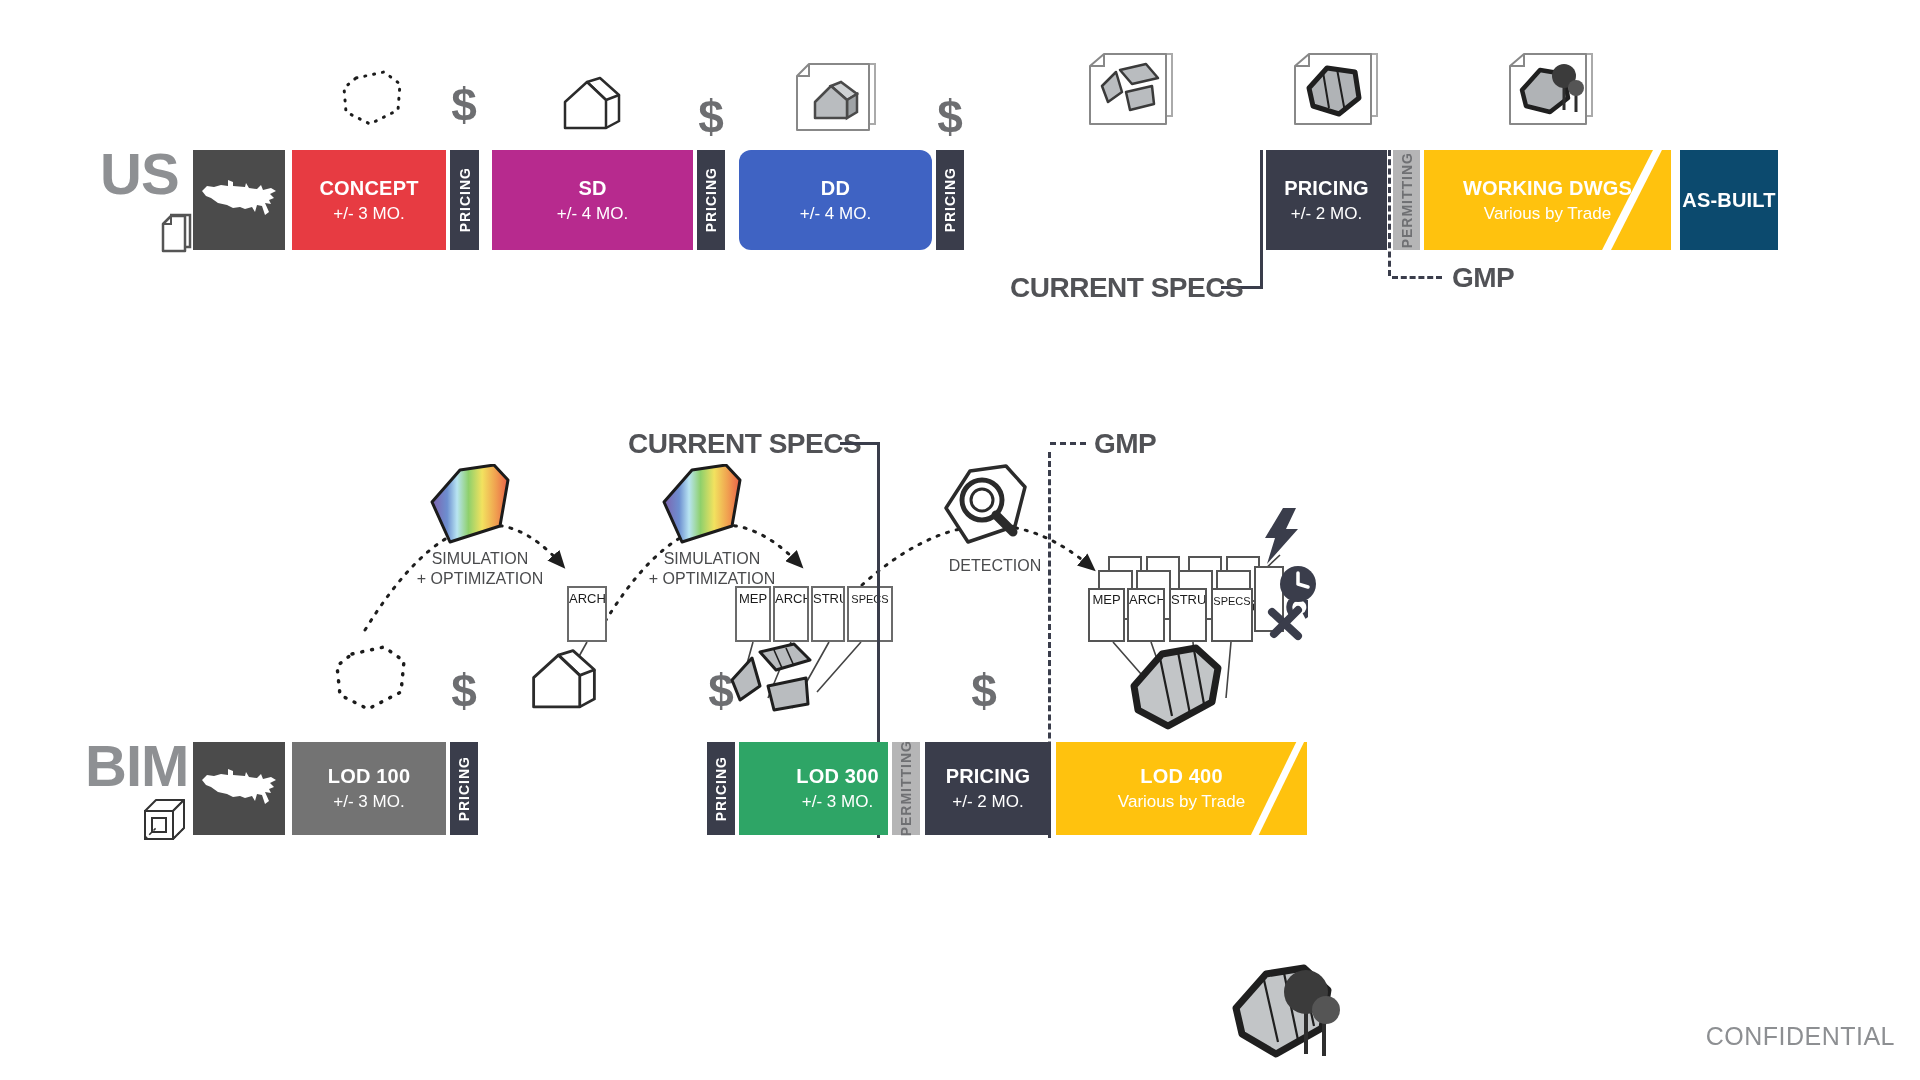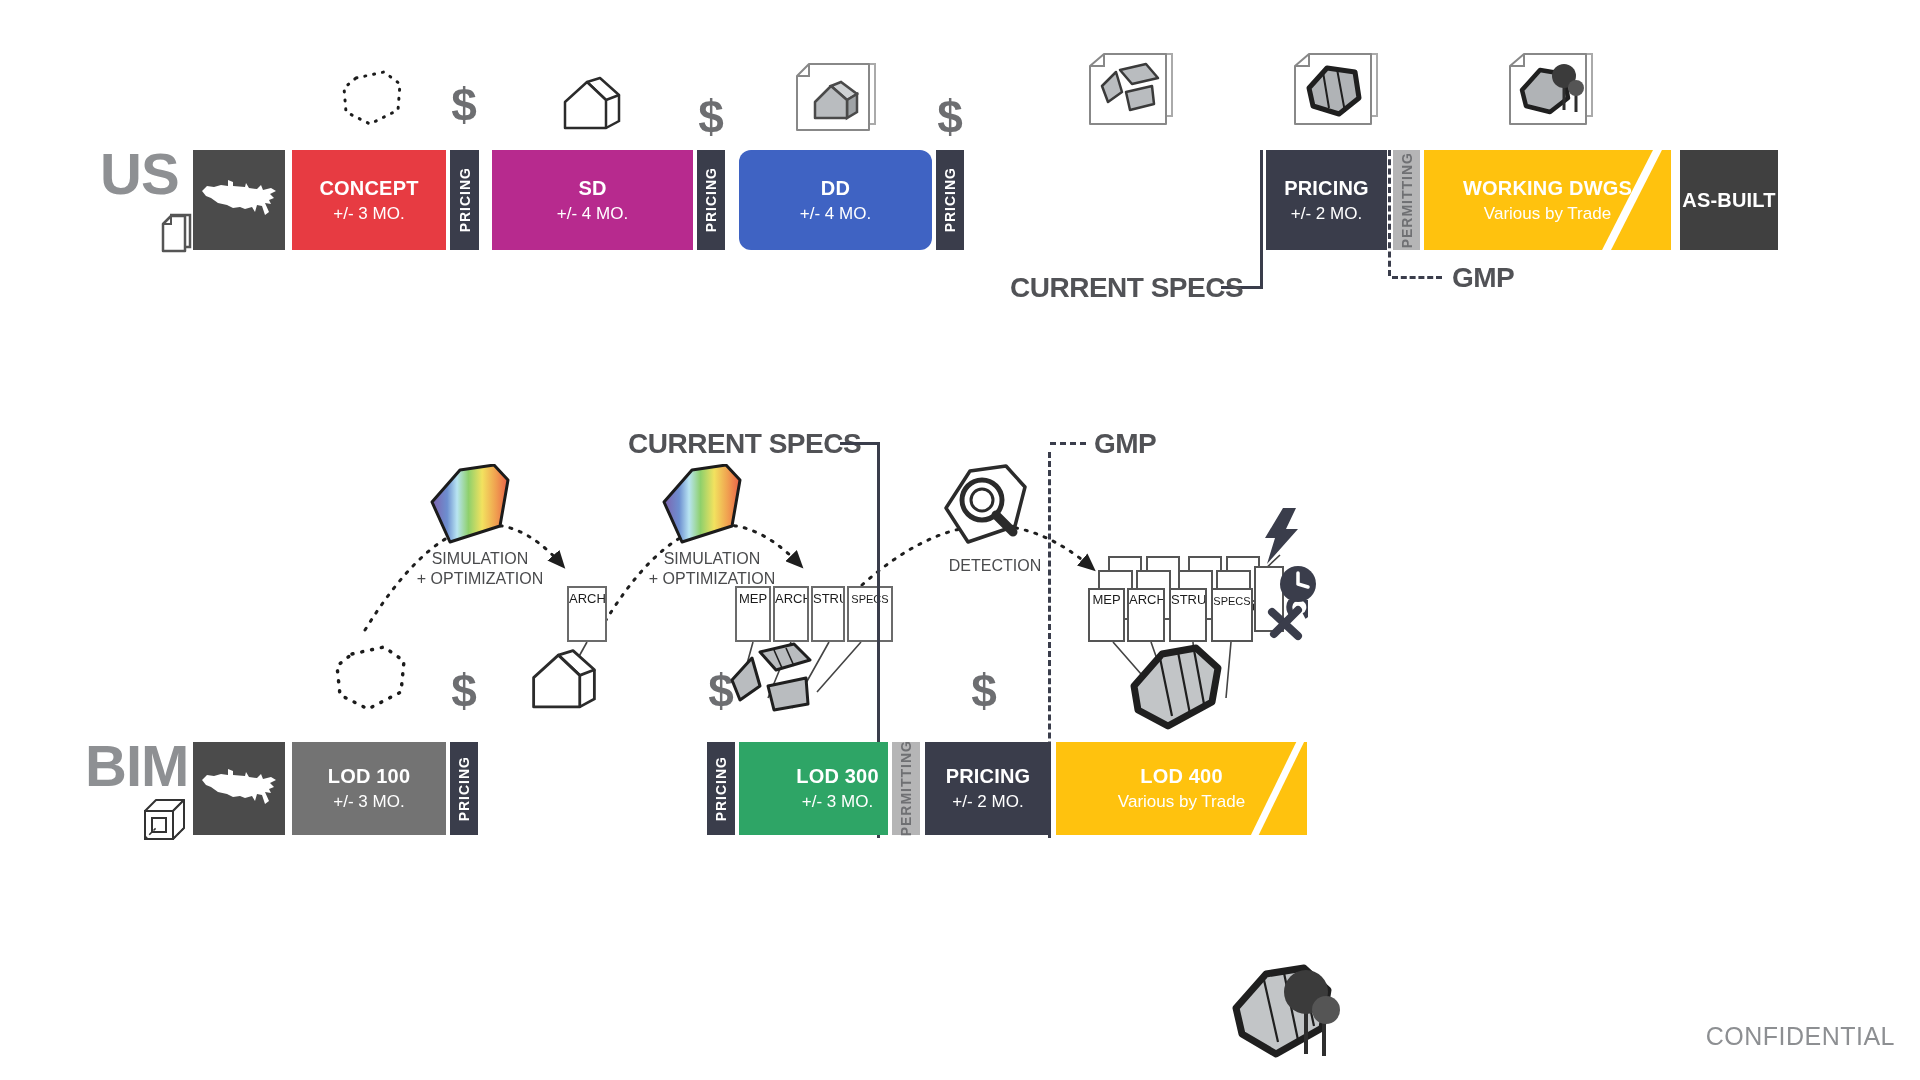--- a/index.html
+++ b/index.html
@@ -71,21 +71,21 @@
       <span class="s">+/- 2 MO.</span>
   </div>
   <div class="vseg permit" style="left:1393px;top:150px;width:27px;height:100px;background:#B5B5B6;">
       <span>PERMITTING</span>
     </div>
   <div class="seg" style="left:1424px;top:150px;width:247px;height:100px;background:#FFC20E;overflow:hidden;">
     <span class="t">WORKING DWGS</span>
       <span class="s">Various by Trade</span>
     <i class="slash" style="left:204px;top:-10px;height:120px;transform:rotate(27deg);"></i>
   </div>
-  <div class="seg" style="left:1680px;top:150px;width:98px;height:100px;background:#404040;">
+  <div class="seg" style="left:1680px;top:150px;width:98px;height:100px;background:#0c4a6e;">
     <span class="t">AS-BUILT</span>
   </div>
 
   <div class="vline" style="left:1260px;top:150px;height:139px;"></div>
   <div class="hline" style="left:1221px;top:286px;width:42px;"></div>
   <div class="abs specs-label" style="left:1010px;top:272px;width:205px;text-align:right;">CURRENT SPECS</div>
   <div class="vdash" style="left:1388px;top:150px;height:126px;"></div>
   <div class="hdash" style="left:1392px;top:276px;width:50px;"></div>
   <div class="abs specs-label" style="left:1452px;top:262px;">GMP</div>
 

